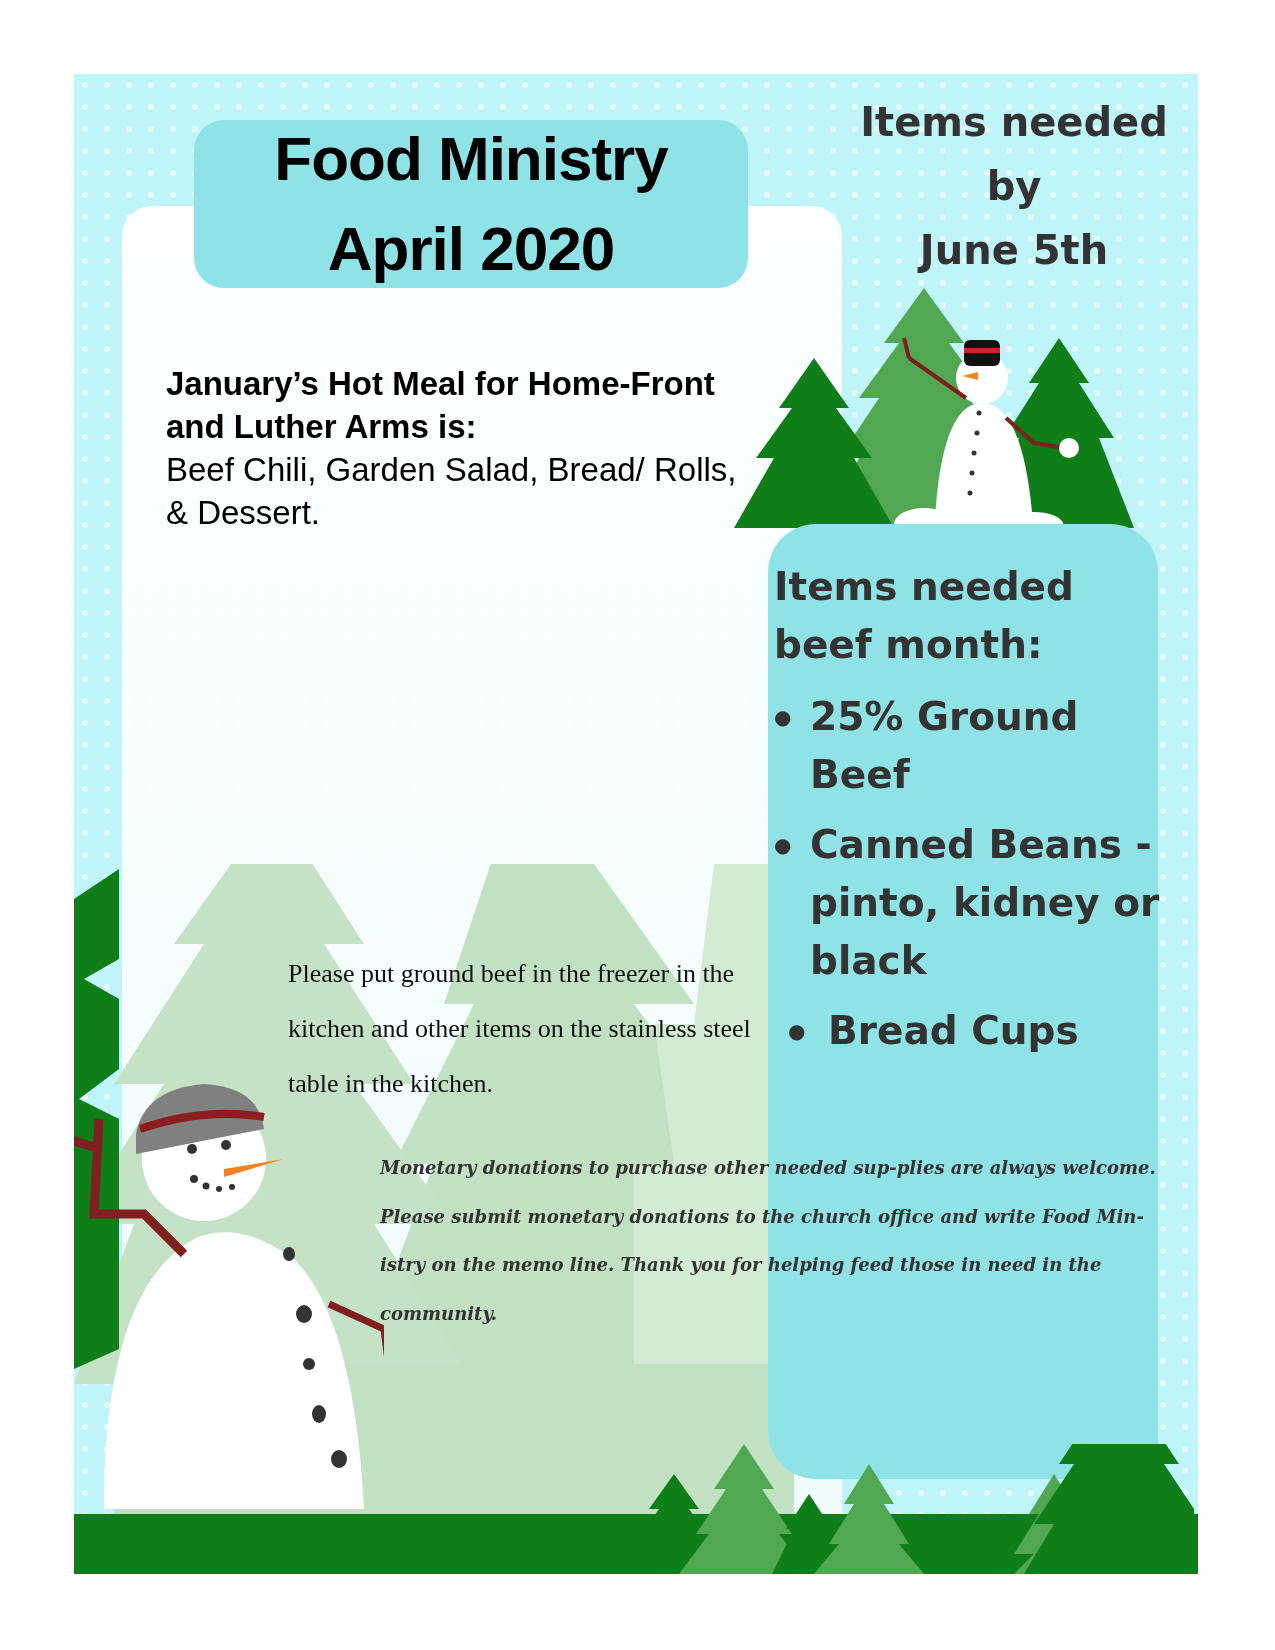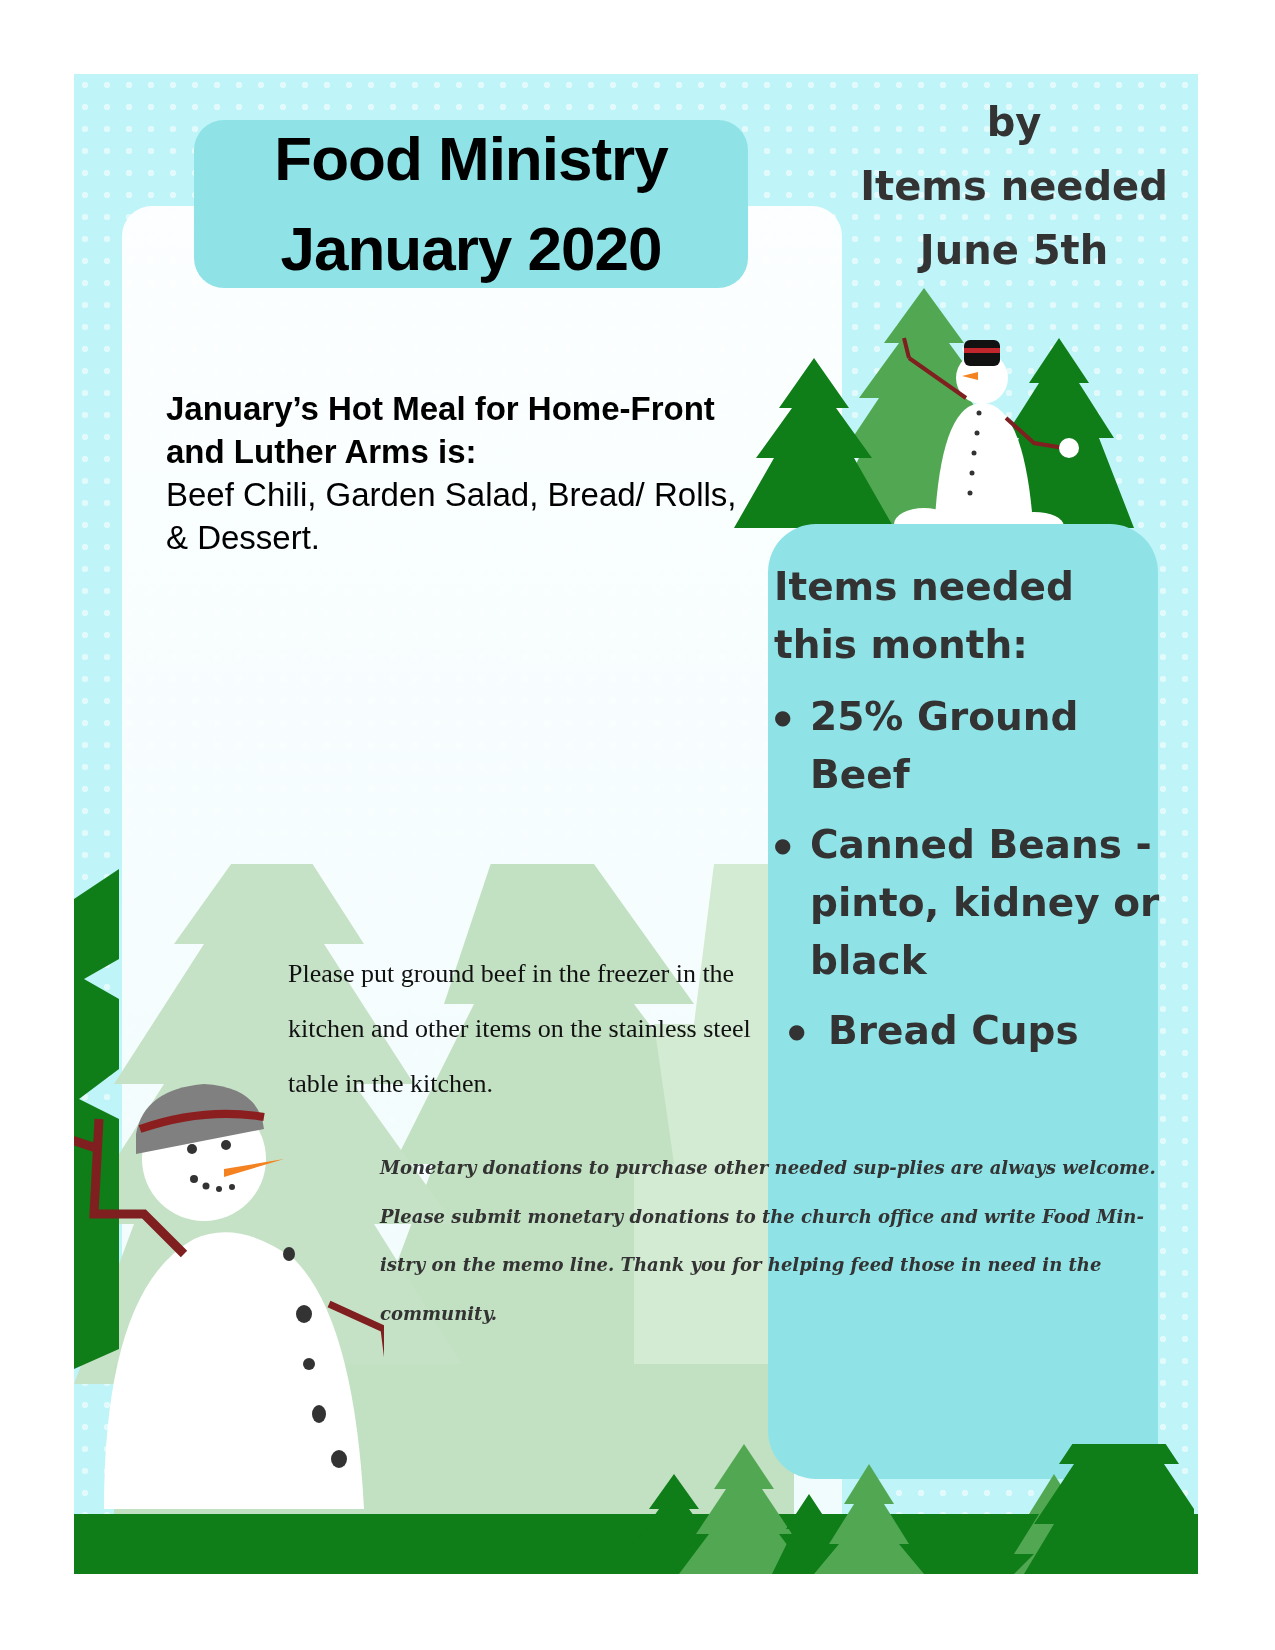--- a/index.html
+++ b/index.html
@@ -8,21 +8,21 @@
     background-color:#bff4f8;
     background-image: radial-gradient(circle, rgba(255,255,255,0.55) 3px, transparent 3.5px);
     background-size: 22px 22px; }
   .panel-white { position:absolute; left:48px; top:132px; width:720px; height:1360px; border-radius:30px;
     background: linear-gradient(180deg, #ffffff 0%, #f2fcfd 100%); opacity:0.95; }
   .forest-left { position:absolute; left:0; top:790px; width:720px; height:710px; }
   .title-box { position:absolute; left:120px; top:46px; width:554px; height:168px; background:#8fe3e6; border-radius:30px;
     display:flex; flex-direction:column; align-items:center; justify-content:center; }
   .title-box span { font-weight:bold; font-size:62px; line-height:90px; color:#000; font-family:"Liberation Sans", sans-serif; letter-spacing:-1px; }
   .needed-by { position:absolute; left:740px; top:16px; width:400px; text-align:center; color:#333333; font-weight:bold; font-size:40px; line-height:64px; font-family:"DejaVu Sans", sans-serif; }
-  .hot-meal { position:absolute; left:92px; top:288px; width:600px; font-size:33px; line-height:43px; color:#000;margin-top:25px; }
+  .hot-meal { position:absolute; left:92px; top:288px; width:600px; font-size:33px; line-height:43px; color:#000; }
   .hot-meal b { font-weight:bold; }
   .cold-meal { position:absolute; left:92px; top:500px; width:600px; font-size:33px; line-height:52px; color:#000; }
   .kitchen-note { position:absolute; left:214px; top:872px; width:500px; font-size:26px; line-height:55px; color:#111; font-family:Liberation Serif, serif; font-weight:200; }
   .items-box { position:absolute; left:694px; top:450px; width:390px; height:955px; background:#8fe3e6; border-radius:48px 48px 0 48px; }
   .items-title { position:absolute; left:700px; top:484px; width:380px; font-weight:bold; font-size:39px; line-height:58px; color:#333; font-family:"DejaVu Sans", sans-serif; }
   .items-list { position:absolute; left:700px; top:614px; width:390px; margin:0; padding:0; list-style:none; font-family:"DejaVu Sans", sans-serif; font-weight:bold; color:#333; font-size:39px; line-height:58px; }
   .items-list li { position:relative; padding-left:36px; margin-bottom:12px; }
   .items-list li .bullet { position:absolute; left:0; top:0; font-size:20px; }
   .items-list li.fc { padding-left:54px; }
   .items-list li.fc .bullet { left:14px; }
@@ -44,26 +44,26 @@
     <polygon points="650,-80 720,40 720,710 560,710 560,300 600,300 580,160 620,160" fill="#d3ead3"></polygon>
     <rect x="40" y="500" width="680" height="210" fill="#c2e0c2"></rect>
   </svg>
 
   <svg viewBox="0 0 60 500" width="60" height="500" style="left:0;top:795px;">
     <polygon points="0,30 45,0 45,90 10,110 45,130 45,200 5,230 45,250 45,480 0,500" fill="#0f7d18"></polygon>
   </svg>
 
   <div class="title-box">
     <span>Food Ministry</span>
-    <span>January 2020</span>
+    <span>April 2020</span>
   </div>
 
   <div class="needed-by">
+    <div>Items needed</div>
     <div>by</div>
-    <div>Items needed</div>
     <div>June 5th</div>
   </div>
 
   <svg viewBox="0 0 400 250" width="400" height="250" style="left:660px;top:214px;">
     <polygon points="190,0 230,55 215,55 255,110 235,110 275,170 255,170 290,240 90,240 125,170 105,170 145,110 125,110 165,55 150,55" fill="#52a852"></polygon>
     <polygon points="80,70 115,120 102,120 138,170 120,170 160,240 0,240 40,170 22,170 58,120 45,120" fill="#0f7d18"></polygon>
     <polygon points="325,50 355,95 345,95 380,150 365,150 400,240 250,240 285,150 270,150 305,95 295,95" fill="#0f7d18"></polygon>
     <ellipse cx="248" cy="90" rx="26" ry="26" fill="#fff"></ellipse>
     <path d="M200,250 Q205,115 248,115 Q292,115 300,250 Z" fill="#fff"></path>
     <rect x="230" y="52" width="36" height="26" rx="6" fill="#111"></rect>
@@ -83,21 +83,21 @@
 
   <div class="hot-meal">
     <b>January’s Hot Meal for Home-Front and Luther Arms is:</b><br>
     <span>Beef Chili, Garden Salad, Bread/ Rolls, &amp; Dessert.</span>
   </div>
 
 
   <div class="kitchen-note">Please put ground beef in the freezer in the kitchen and other items on the stainless steel table in the kitchen.</div>
 
   <div class="items-box"></div>
-  <div class="items-title">Items needed this month:</div>
+  <div class="items-title">Items needed beef month:</div>
   <ul class="items-list">
     <li><span class="bullet">●</span><span>25% Ground Beef</span></li>
     <li><span class="bullet">●</span><span>Canned Beans - pinto, kidney or black</span></li>
     <li class="fc"><span class="bullet">●</span><span>Bread Cups</span></li>
   </ul>
 
   <svg viewBox="0 0 320 480" width="320" height="480" style="left:-10px;top:955px;">
     <path d="M40,480 Q40,260 130,210 Q175,190 230,230 Q290,290 300,480 Z" fill="#fff"></path>
     <circle cx="140" cy="130" r="62" fill="#fff"></circle>
     <path d="M72,105 Q80,60 140,55 Q195,58 200,100 L72,125 Z" fill="#808080"></path>

